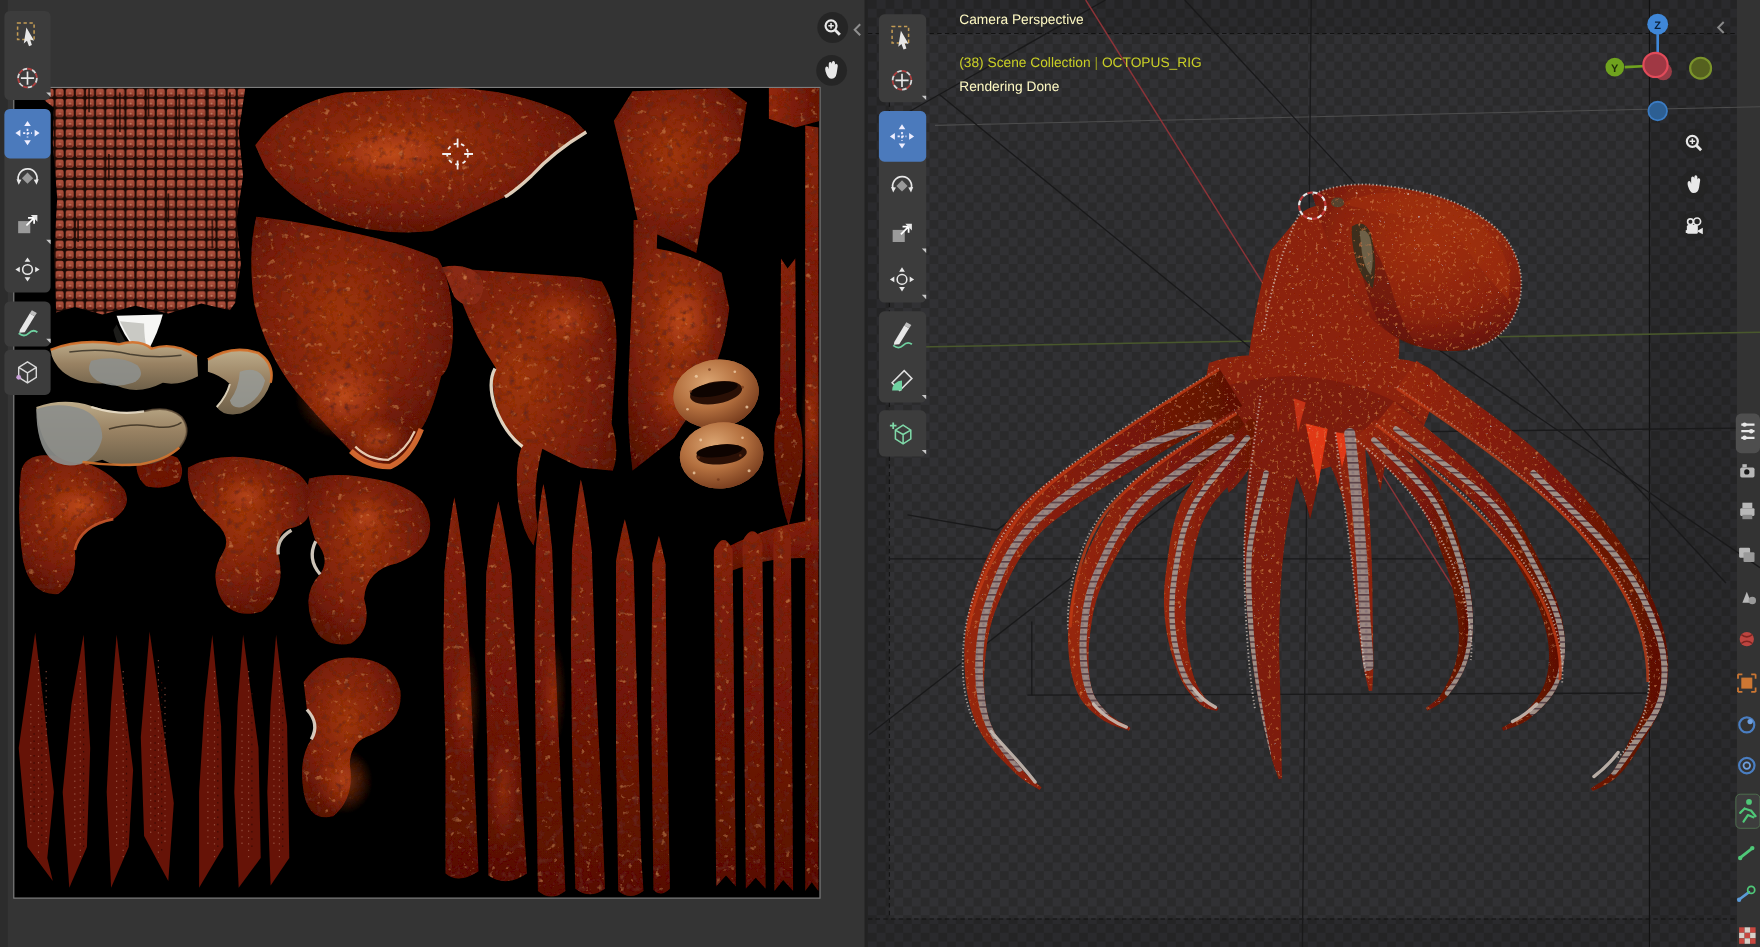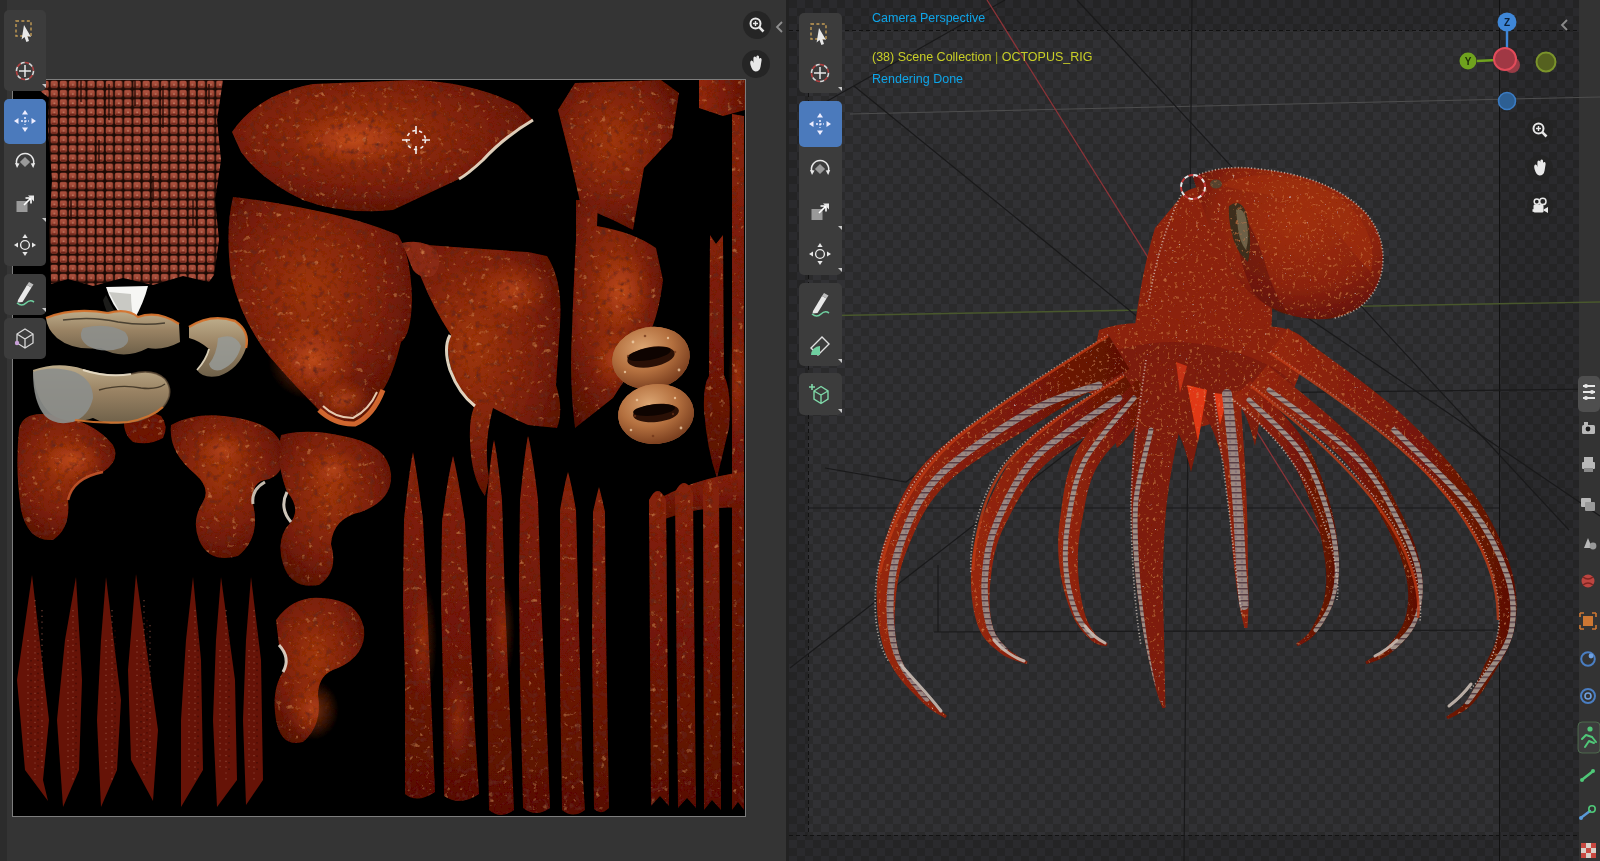--- a/index.html
+++ b/index.html
@@ -6,21 +6,21 @@
 font-family:"Liberation Sans",sans-serif;}
 #root{position:relative;width:1600px;height:861px;}
 #uv{position:absolute;left:0;top:0;width:786px;height:861px;background:#343434;}
 #div1{position:absolute;left:786px;top:0;width:3px;height:861px;background:#222;}
 #vp{position:absolute;left:789px;top:0;width:790px;height:861px;background:#2a2a2c;
 background-image:repeating-conic-gradient(#313134 0% 25%, #2a2a2b 0% 50%);
 background-size:16px 16px;}
 .dim{position:absolute;background:rgba(0,0,0,0.13);}
 #imgbox{position:absolute;left:13px;top:80px;width:732px;height:736px;background:#000;
 outline:1px solid #7d7d7d;}
-.vtxt{position:absolute;left:872px;font-size:12.5px;color:#0ea5e9;}
+.vtxt{position:absolute;left:872px;font-size:12.5px;color:#fef9c3;}
 </style>
 </head>
 <body>
 <div id="root">
   <div id="uv">
       <div style="position:absolute;left:0;top:0;width:7px;height:861px;background:#2c2c2c"></div>
     <div id="imgbox"></div>
     <svg id="uvsvg" style="position:absolute;left:13px;top:80px" width="732" height="736" viewBox="0 0 732 736">
 <defs>
 <filter id="spk" x="-5%" y="-5%" width="110%" height="110%">

